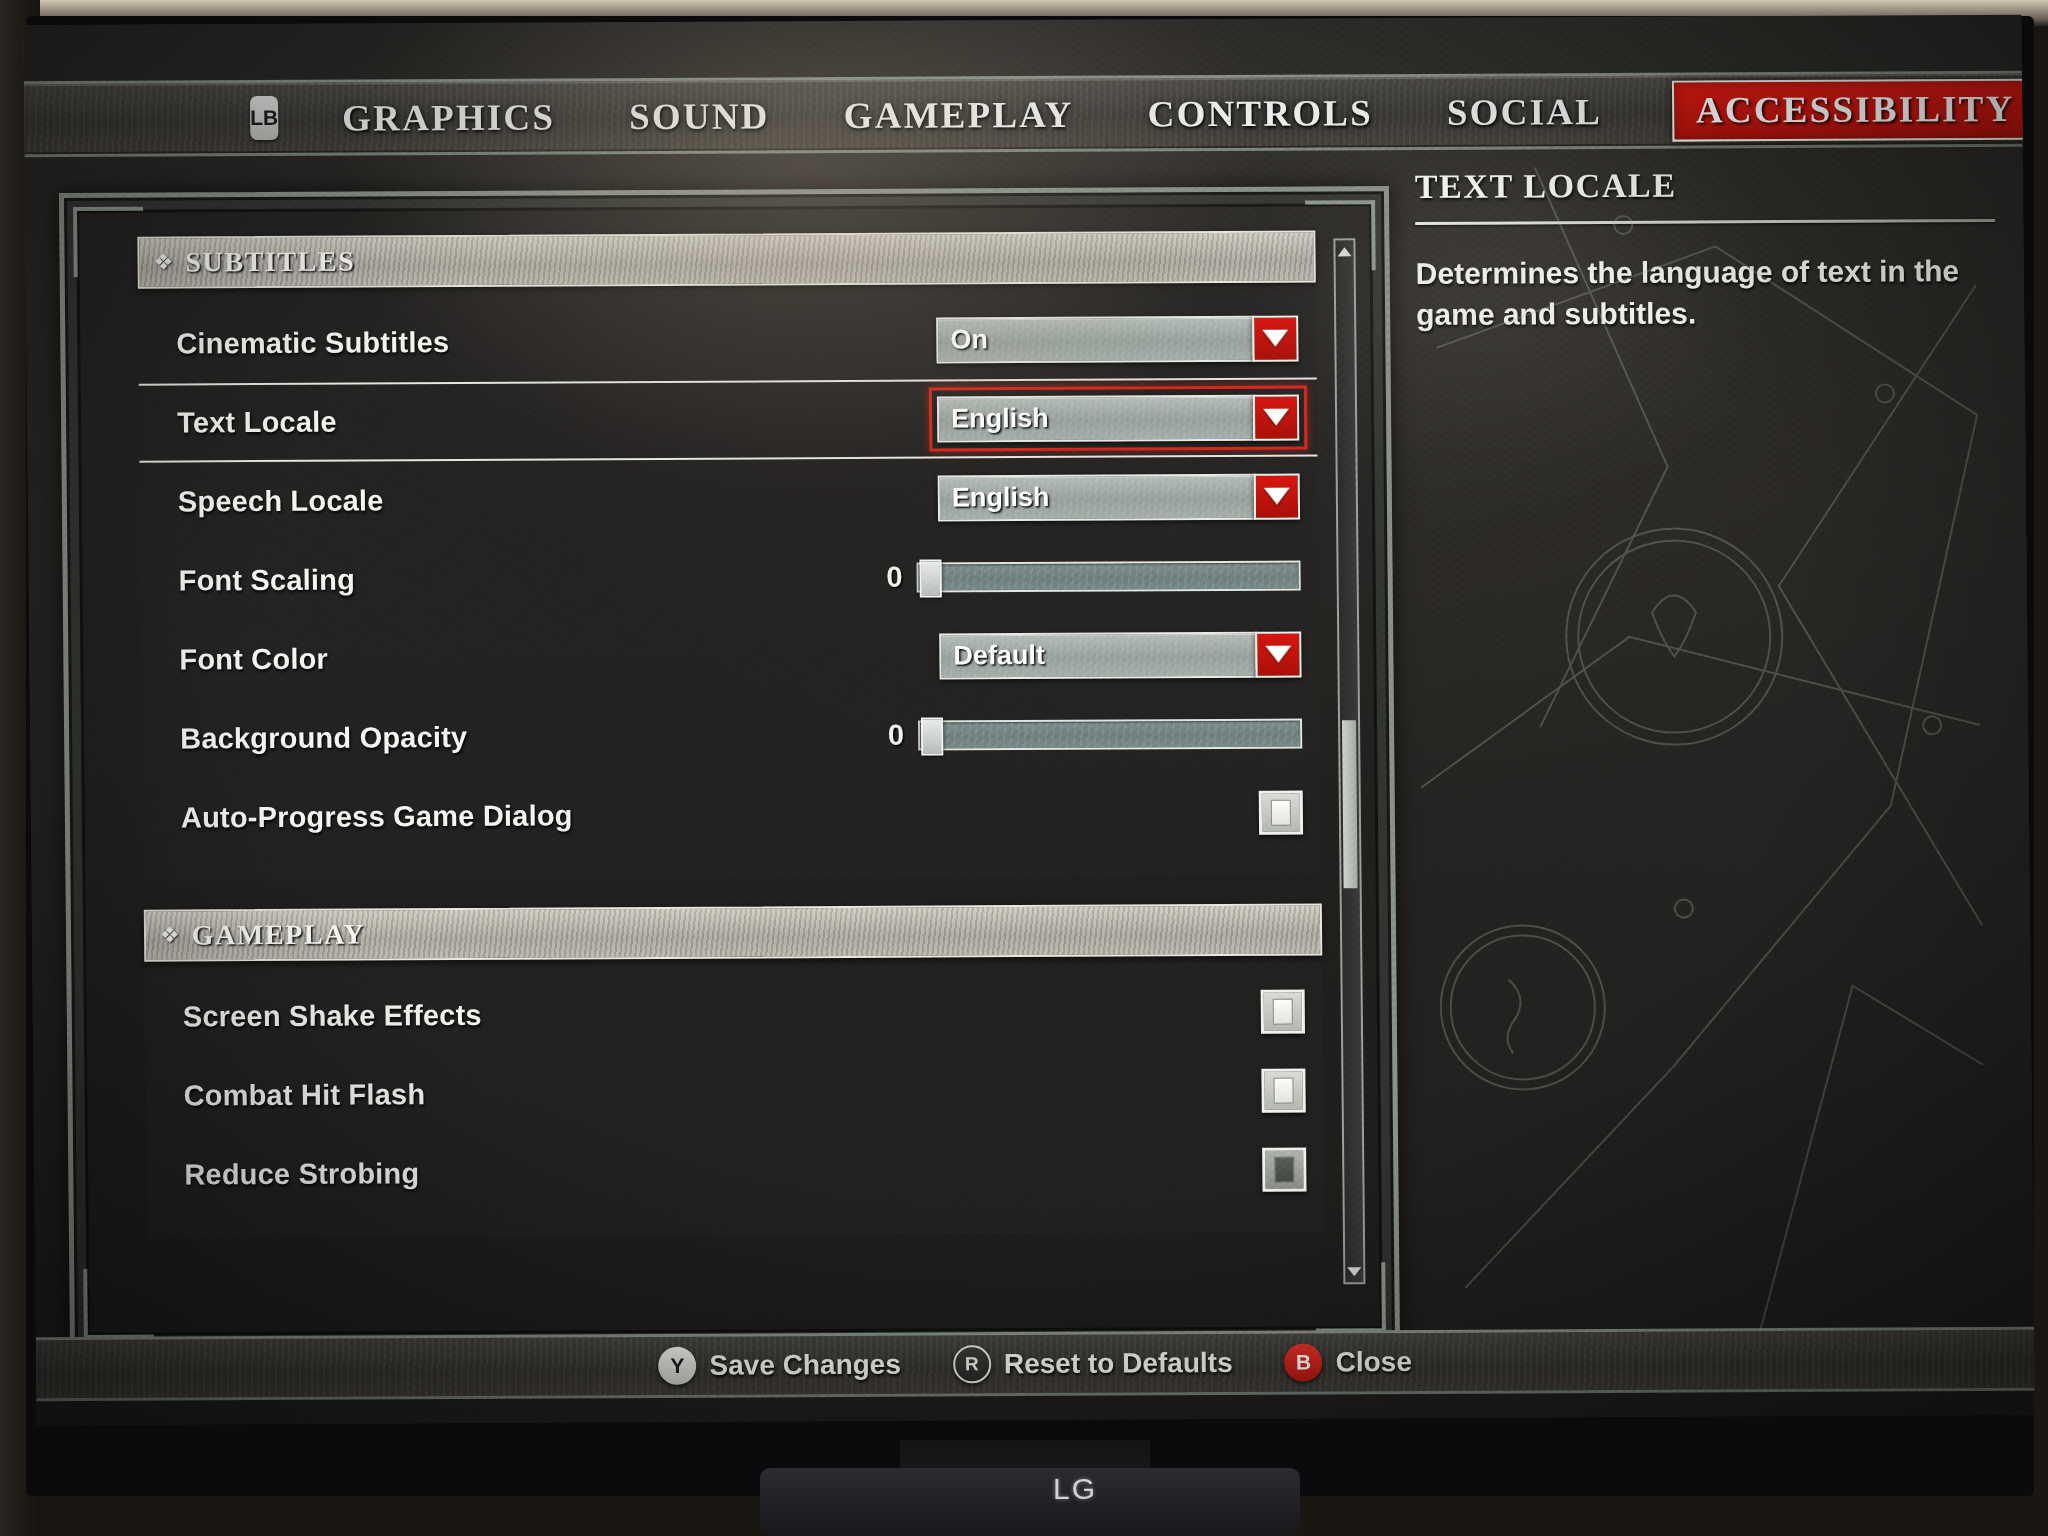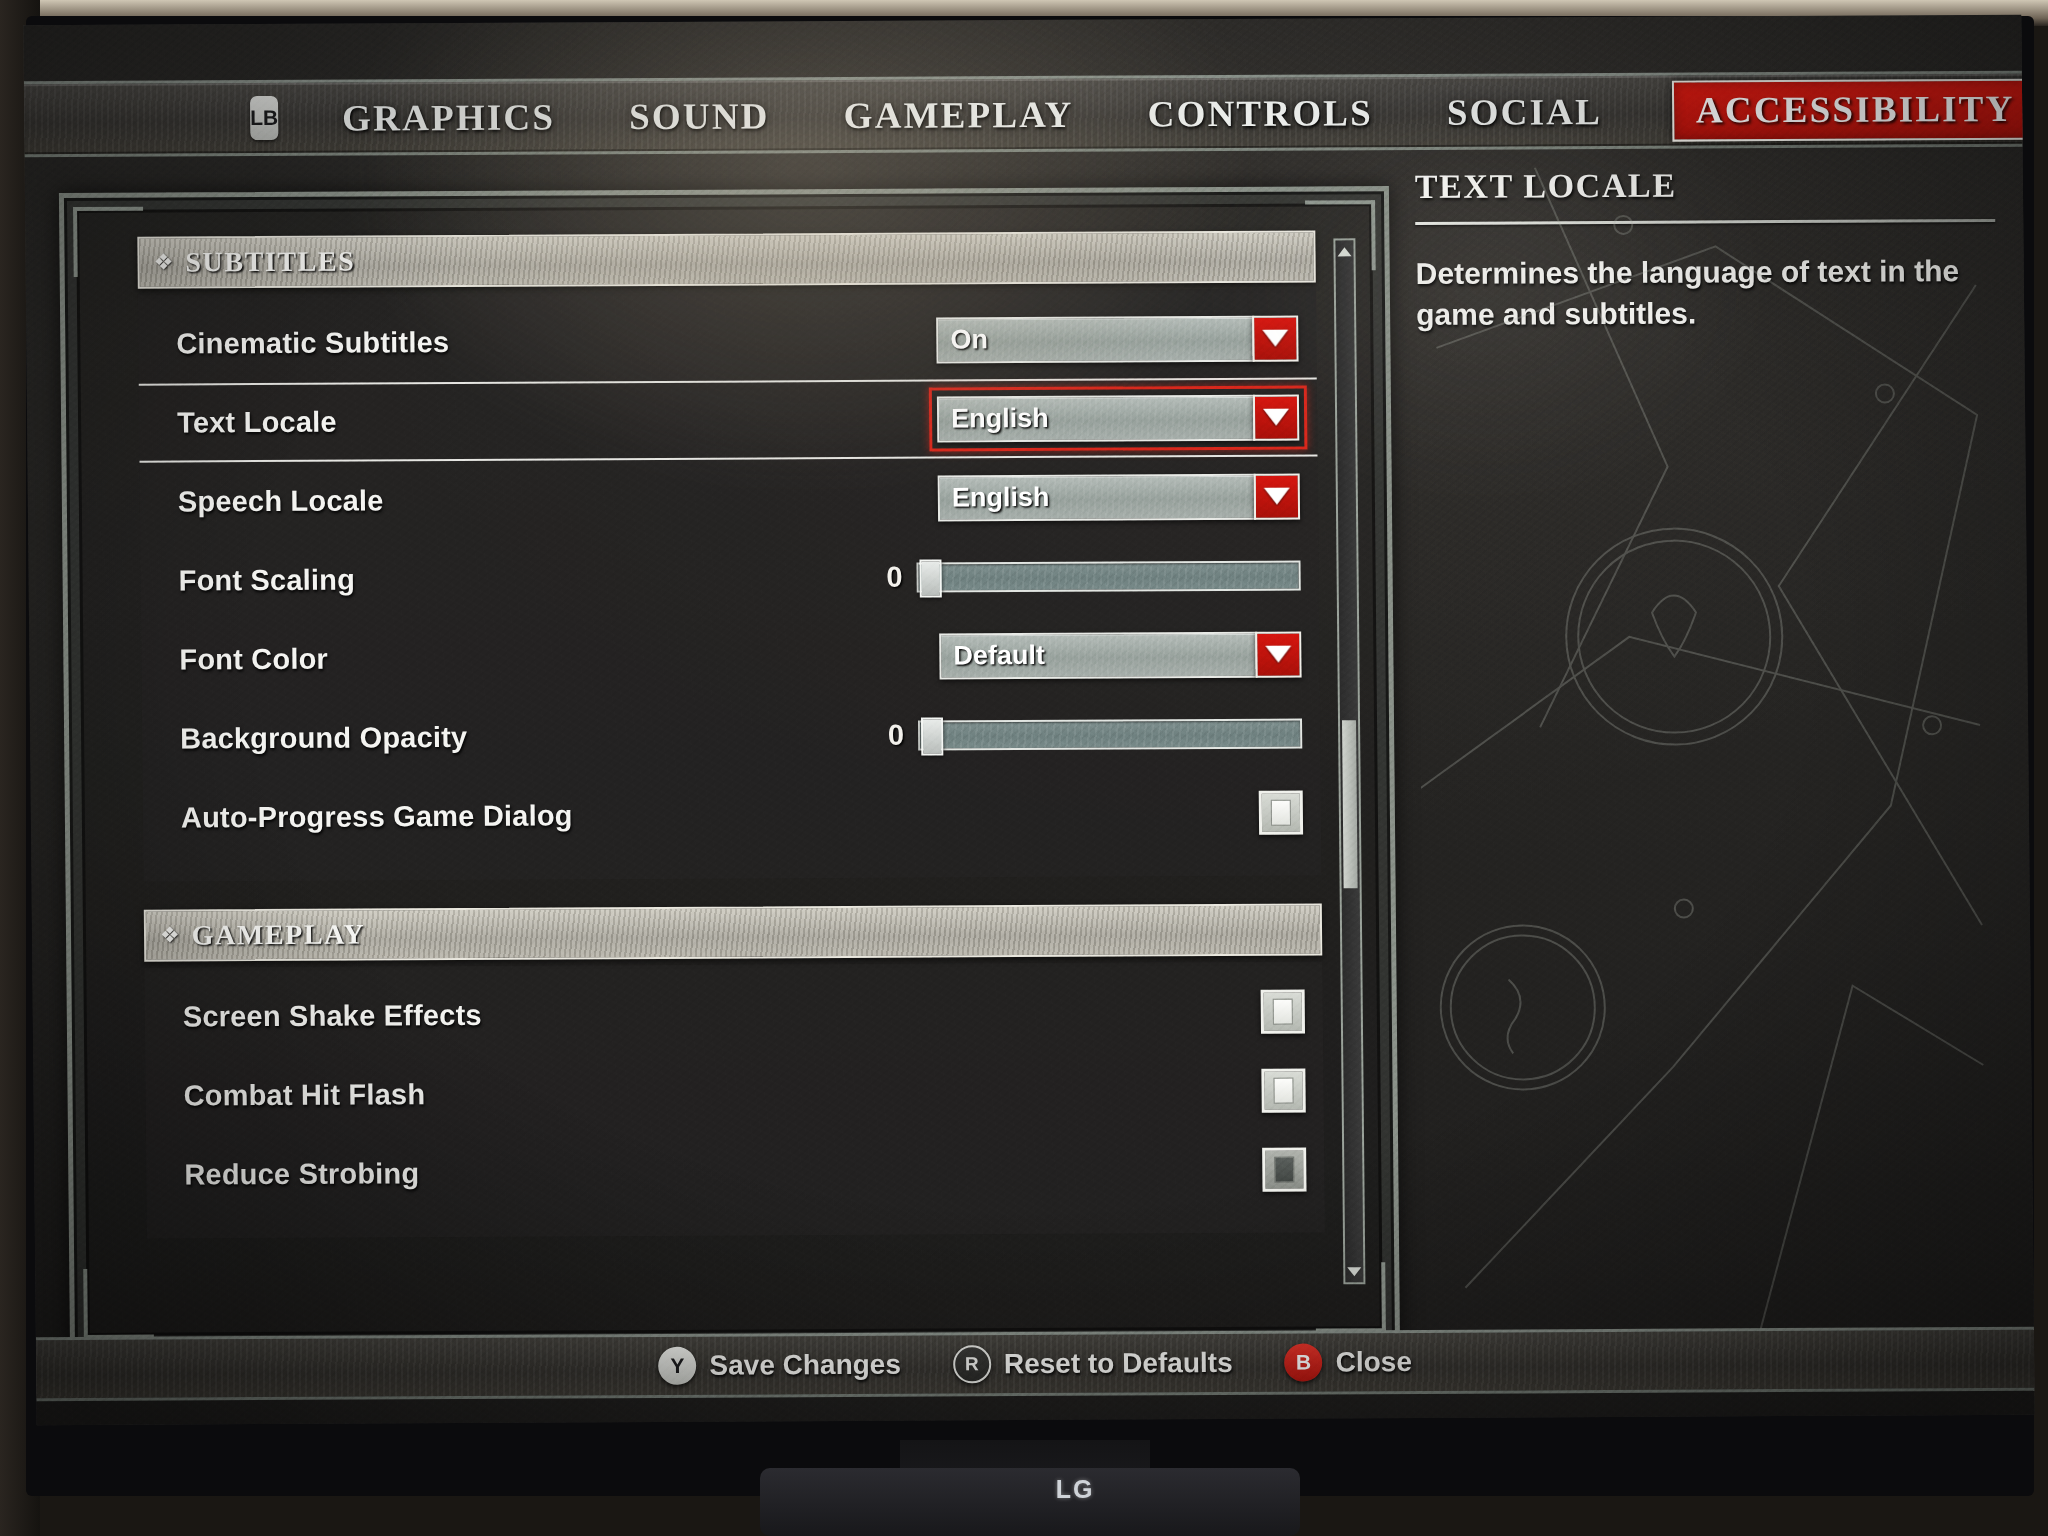--- a/index.html
+++ b/index.html
@@ -33,22 +33,22 @@
     position: absolute; left: 900px; top: 1440px; width: 250px; height: 96px;
     background: linear-gradient(180deg,#141416,#202024);
   }
   #stand-base {
     position: absolute; left: 760px; top: 1468px; width: 540px; height: 68px;
     background: linear-gradient(180deg,#2b2b30,#18181b);
     border-radius: 10px;
   }
   #lg-logo {
     position: absolute; left: 1010px; top: 1472px; width: 130px; height: 34px;
-    color: #cfd3d8; font-size: 25px; letter-spacing: 2px;
-    font-family: "Liberation Sans", sans-serif; font-weight: bold;
+    color: #cfd3d8; font-size: 30px; letter-spacing: 2px;
+    font-family: "Liberation Sans", sans-serif; font-weight: normal;
     text-align: center; line-height: 34px;
     text-shadow: 0 0 4px rgba(255,255,255,.4);
   }
 
   
   #screen {
     position: absolute; left: 30px; top: 20px;
     width: 1998px; height: 1400px;
     overflow: hidden;
     

